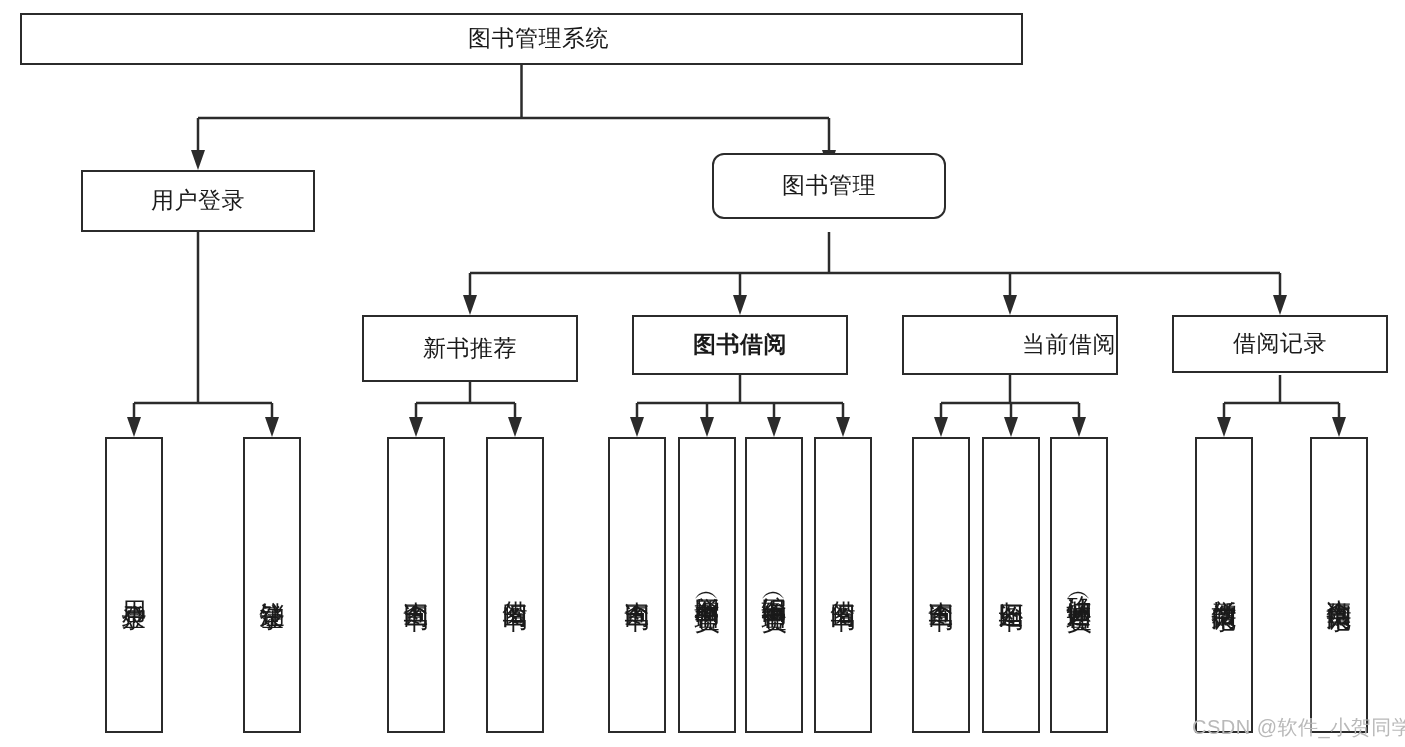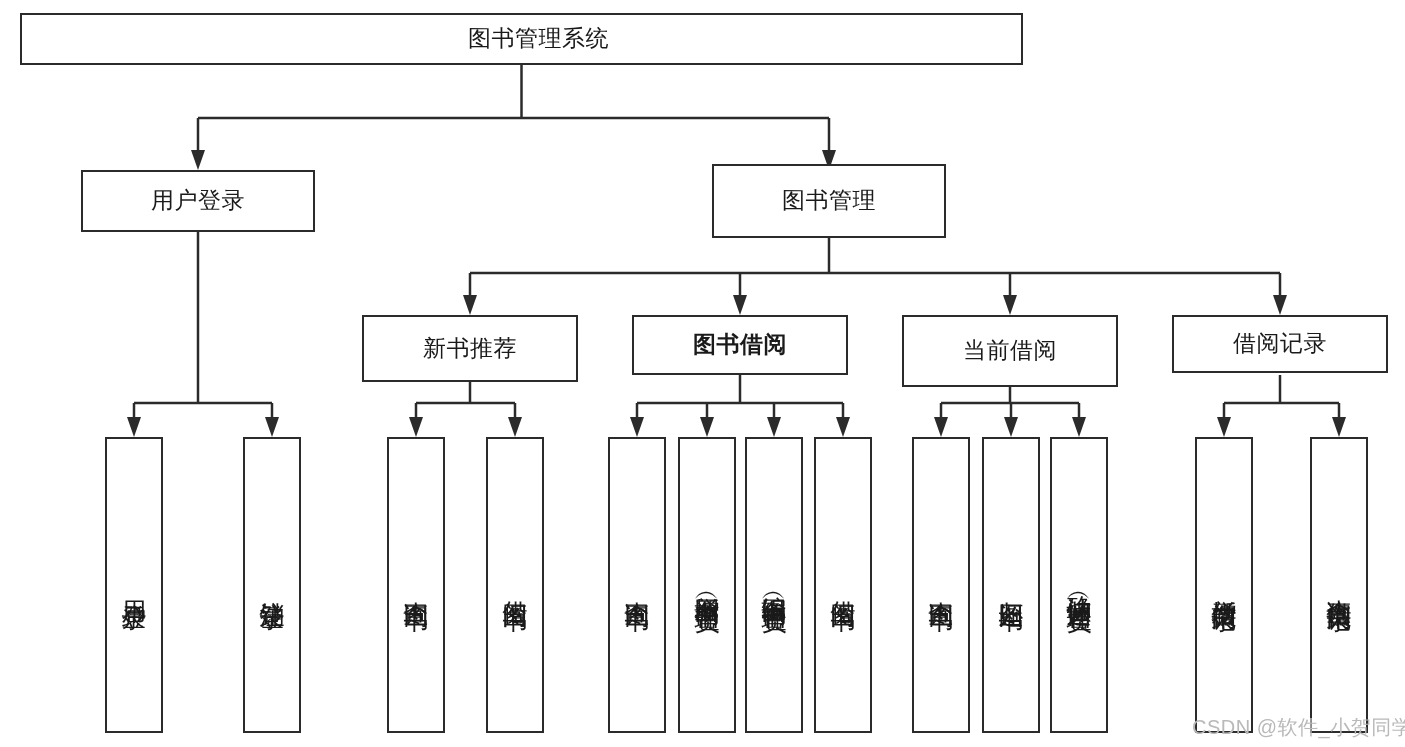--- a/index.html
+++ b/index.html
@@ -125,30 +125,30 @@
       <polygon points="1217,417 1231,417 1224,437" fill="#2b2b2b"></polygon>
       <line x1="1339" y1="403" x2="1339" y2="419" stroke="#2b2b2b" stroke-width="2.5"></line>
       <polygon points="1332,417 1346,417 1339,437" fill="#2b2b2b"></polygon>
     </svg>
 <div class="node horizontal" style="left: 20px; top: 13px; width: 1003px; height: 52px; border-color: rgb(43, 43, 43); padding-left: 34px;">
       <span class="label">图书管理系统</span>
     </div>
     <div class="node horizontal" style="left: 81px; top: 170px; width: 234px; height: 62px; border-color: rgb(43, 43, 43);">
       <span class="label">用户登录</span>
     </div>
-    <div class="node horizontal" style="left: 712px; top: 164px; width: 234px; height: 74px; border-color: rgb(43, 43, 43);">
+    <div class="node horizontal" style="left: 712px; top: 153px; width: 234px; height: 66px; border-color: rgb(43, 43, 43); border-radius: 12px;">
       <span class="label">图书管理</span>
     </div>
     <div class="node horizontal" style="left: 362px; top: 315px; width: 216px; height: 67px; border-color: rgb(43, 43, 43);">
       <span class="label">新书推荐</span>
     </div>
     <div class="node horizontal" style="left: 632px; top: 315px; width: 216px; height: 60px; border-color: rgb(43, 43, 43); font-weight: bold;">
       <span class="label">图书借阅</span>
     </div>
-    <div class="node horizontal" style="left: 902px; top: 315px; width: 216px; height: 72px; border-color: rgb(43, 43, 43);">
+    <div class="node horizontal" style="left: 902px; top: 315px; width: 216px; height: 60px; border-color: rgb(43, 43, 43); justify-content: flex-end;">
       <span class="label">当前借阅</span>
     </div>
     <div class="node horizontal" style="left: 1172px; top: 315px; width: 216px; height: 58px; border-color: rgb(43, 43, 43); font-family: Liberation Serif, serif;">
       <span class="label">借阅记录</span>
     </div>
     <div class="node vertical" style="left: 105px; top: 437px; width: 58px; height: 296px; border-color: rgb(43, 43, 43);">
       <span class="label">用户登录</span>
     </div>
     <div class="node vertical" style="left: 243px; top: 437px; width: 58px; height: 296px; border-color: rgb(43, 43, 43);">
       <span class="label">注销登录</span>

